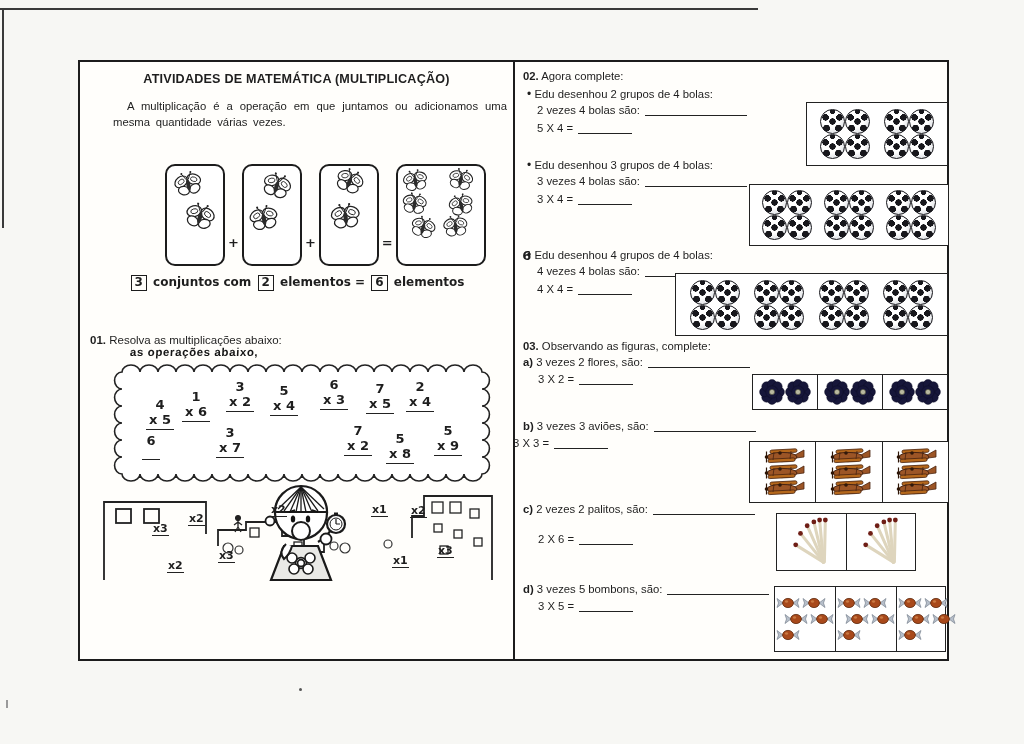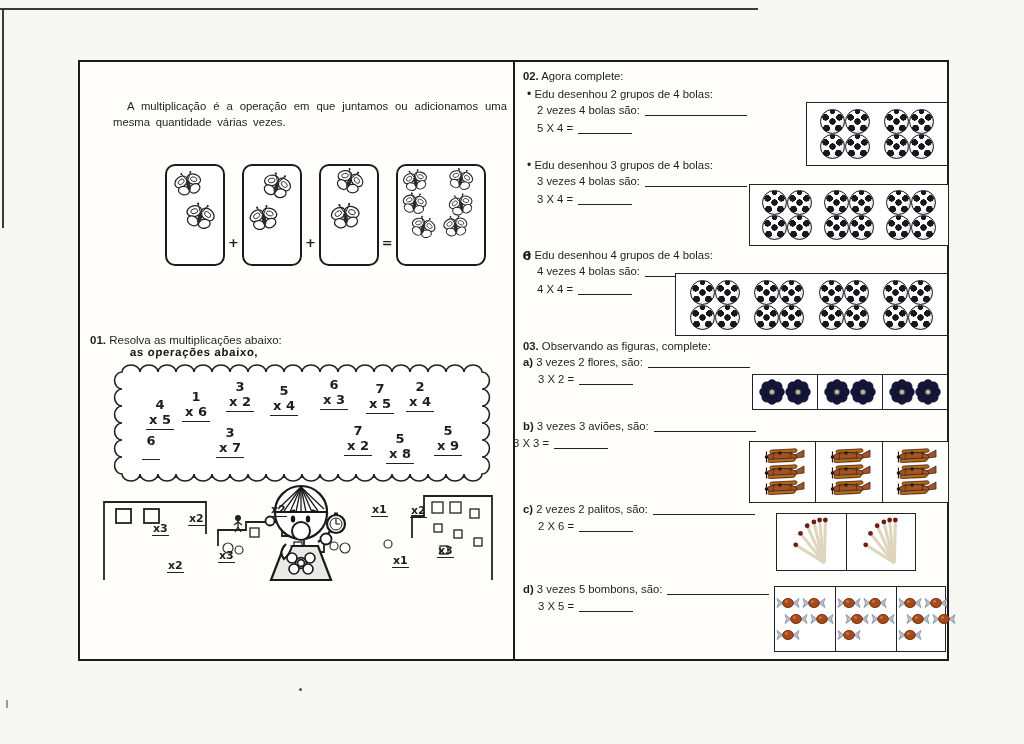--- a/index.html
+++ b/index.html
@@ -159,20 +159,21 @@
 </svg>
 
 <div class="art-topline"></div>
 <div class="art-leftline"></div>
 <div class="art-dot"></div>
 <div class="art-mark"></div>
 
 <div class="sheet">
   <div class="divider"></div>
 
+  <div class="ws-title">ATIVIDADES DE MATEMÁTICA (MULTIPLICAÇÃO)</div>
 
   <div class="intro">
     <div class="p1">A multiplicação é a operação em que juntamos ou adicionamos uma mesma quantidade várias vezes.</div>
   </div>
 
   <div class="bcards">
     <div class="bcard">
       <svg width="56" height="80">
         <use href="#butterfly" width="34" height="32" transform="translate(6,4) rotate(-12 17 16) scale(0.92)"></use>
         <use href="#butterfly" width="34" height="32" transform="translate(16,36) rotate(14 17 16) scale(0.98)"></use>
@@ -202,20 +203,28 @@
         <use href="#butterfly" width="34" height="32" transform="translate(48,2) rotate(12 17 16) scale(0.82)"></use>
         <use href="#butterfly" width="34" height="32" transform="translate(2,26) rotate(8 17 16) scale(0.82)"></use>
         <use href="#butterfly" width="34" height="32" transform="translate(50,26) rotate(-14 17 16) scale(0.82)"></use>
         <use href="#butterfly" width="34" height="32" transform="translate(10,50) rotate(16 17 16) scale(0.82)"></use>
         <use href="#butterfly" width="34" height="32" transform="translate(44,48) rotate(-6 17 16) scale(0.82)"></use>
       </svg>
       <span class="cnt">6</span>
     </div>
   </div>
 
+  <div class="bcaption">
+    <span class="numbox">3</span>
+    <span>conjuntos com</span>
+    <span class="numbox">2</span>
+    <span>elementos =</span>
+    <span class="numbox">6</span>
+    <span>elementos</span>
+  </div>
 
   <div class="s01head">
     <span class="secnum">01.</span>
     <span>Resolva as multiplicações abaixo:</span>
   </div>
   <div class="overprint">as operações abaixo,</div>
 
   <div class="illu">
     <svg class="cloud-svg" width="412" height="136" viewBox="0 0 412 136">
       <path fill="#fff" stroke="#222" stroke-width="1.6" d="M30,16
@@ -466,21 +475,21 @@
       <svg class="plane-svg" width="46" height="20">
           <use href="#plane"></use>
         </svg>
       <svg class="plane-svg" width="46" height="20">
           <use href="#plane"></use>
         </svg>
     </div>
   </div>
 
   <div class="rtext" style="left:443px;top:441px"><span class="secnum">c)</span> <span>2 vezes 2 palitos, são:</span><span class="blank"></span></div>
-  <div class="rtext" style="left:458px;top:458px"><span>2 X 6 =</span><span class="blank eq"></span></div>
+  <div class="rtext" style="left:458px;top:471px"><span>2 X 6 =</span><span class="blank eq"></span></div>
   <div class="figbox cells" style="left:696px;top:451px;width:140px;height:58px">
     <div class="cell">
       <svg width="44" height="50" viewBox="0 0 46 52">
           <use href="#matchfan"></use>
         </svg>
     </div>
     <div class="cell">
       <svg width="44" height="50" viewBox="0 0 46 52">
           <use href="#matchfan"></use>
         </svg>

